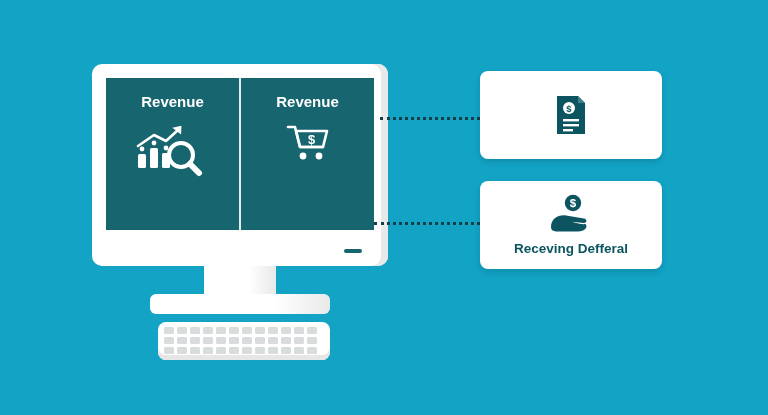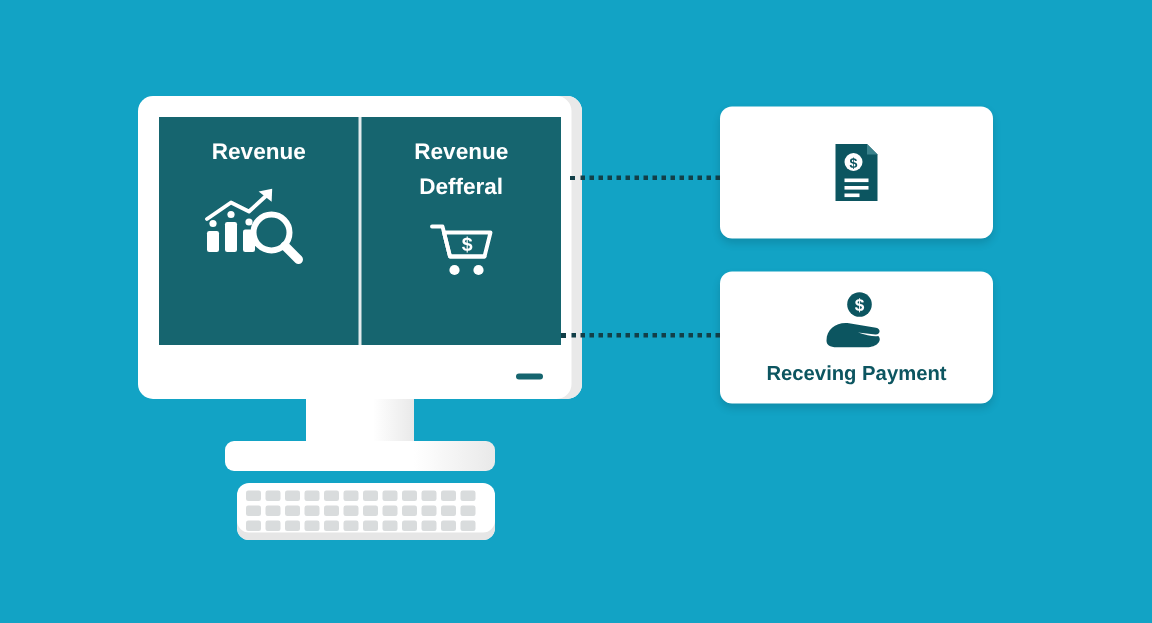--- a/index.html
+++ b/index.html
@@ -118,21 +118,20 @@
             <line x1="55" y1="42" x2="64" y2="51" stroke="#ffffff" stroke-width="6" stroke-linecap="round"></line>
           </svg>
         </div>
       </div>
 
       <div class="screen-divider"></div>
 
       <div class="panel">
         <div class="panel-title">
           <div>Revenue</div>
-          <div>Defferal</div>
         </div>
         <div class="panel-icon">
           <svg width="46" height="44" viewBox="0 0 46 44">
             <polyline points="3,5 10,5 15,25 38,25" fill="none" stroke="#ffffff" stroke-width="2.6" stroke-linecap="round" stroke-linejoin="round"></polyline>
             <path d="M11 9 H42 L38 25 H15 Z" fill="none" stroke="#ffffff" stroke-width="2.6" stroke-linejoin="round"></path>
             <circle cx="18" cy="34" r="3.4" fill="#ffffff"></circle>
             <circle cx="34" cy="34" r="3.4" fill="#ffffff"></circle>
             <text x="26.5" y="21.5" font-size="13" font-weight="bold" fill="#ffffff" text-anchor="middle">$</text>
           </svg>
         </div>
@@ -203,16 +202,16 @@
   </div>
 
   <div class="card second">
     <div>
       <svg width="44" height="40" viewBox="0 0 44 40">
         <circle class="dk" cx="24" cy="9" r="8.2"></circle>
         <text x="24" y="13.4" font-size="11.5" font-weight="bold" fill="#ffffff" text-anchor="middle">$</text>
         <path class="dk" d="M2 33 C2 25 9 20.5 17 21.5 L35 24.5 C38.5 25.1 38 29.4 34.5 29 L23 27.7 C28.5 29.4 33.5 30.6 36.5 30 C39.5 33 35.5 37.5 29 37.5 L9 37.5 C4 37.5 2 36 2 33 Z"></path>
       </svg>
     </div>
-    <div class="card-label">Receving Payment</div>
+    <div class="card-label">Receving Defferal</div>
   </div>
 
 </div>
 
 </body></html>

